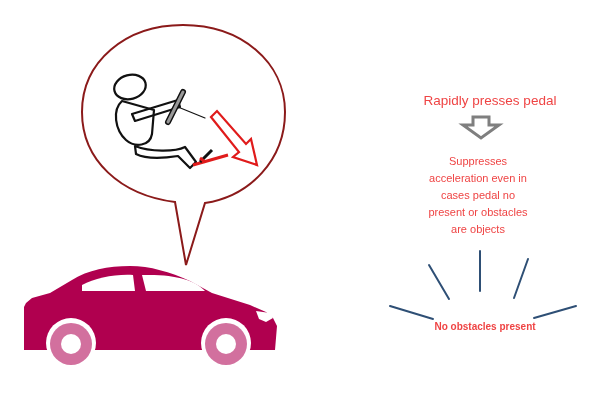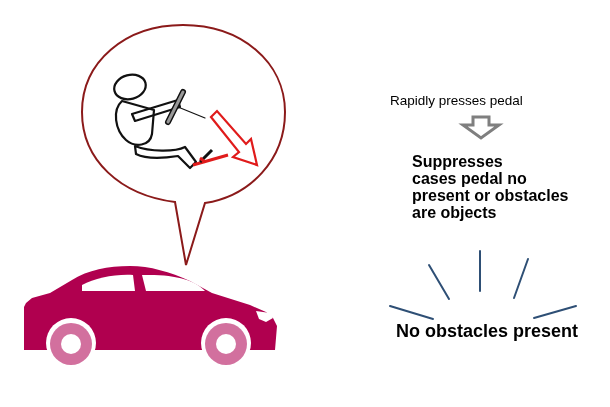--- a/index.html
+++ b/index.html
@@ -1,21 +1,21 @@
 <!DOCTYPE html>
 <html><head>
   <meta charset="utf-8">
   <style>
     html, body { margin: 0; padding: 0; background: #ffffff; }
     body { width: 610px; height: 407px; position: relative; overflow: hidden; font-family: "Liberation Sans", sans-serif; }
     .canvas { position: absolute; left: 0; top: 0; }
-    .label { position: absolute; color: #000000; }
+    .label { position: absolute; text-align: center; color: #ef4444; }
     .top-label { left: 390px; top: 93px; width: 200px; font-size: 13.5px; }
-    .result-label { left: 412px; top: 153px; width: 180px; font-size: 16px; font-weight: bold; line-height: 17px; }
-    .bottom-label { left: 396px; top: 321px; width: 210px; font-size: 18px; font-weight: bold; }
+    .result-label { left: 388px; top: 153px; width: 180px; font-size: 11px; font-weight: normal; line-height: 17px; }
+    .bottom-label { left: 380px; top: 321px; width: 210px; font-size: 10px; font-weight: bold; }
   </style>
 </head>
 <body>
 
 <svg class="canvas" width="610" height="407" viewBox="0 0 610 407">
 
   <g>
     <path d="M 175 202 C 120 195, 82 160, 82 112 C 82 62, 125 25, 183 25 C 241 25, 285 62, 285 112 C 285 160, 250 196, 205 203 L 186 265 Z" fill="#ffffff" stroke="#8b1a1a" stroke-width="2"></path>
   </g>
 
@@ -69,18 +69,19 @@
     <line x1="480" y1="251" x2="480" y2="291"></line>
     <line x1="528" y1="259" x2="514" y2="298"></line>
     <line x1="576" y1="306" x2="534" y2="318"></line>
   </g>
 </svg>
 
 <div class="label top-label">Rapidly presses pedal</div>
 
 <div class="label result-label">
   <div>Suppresses</div>
+  <div>acceleration even in</div>
   <div>cases pedal no</div>
   <div>present or obstacles</div>
   <div>are objects</div>
 </div>
 
 <div class="label bottom-label">No obstacles present</div>
 
 </body></html>

